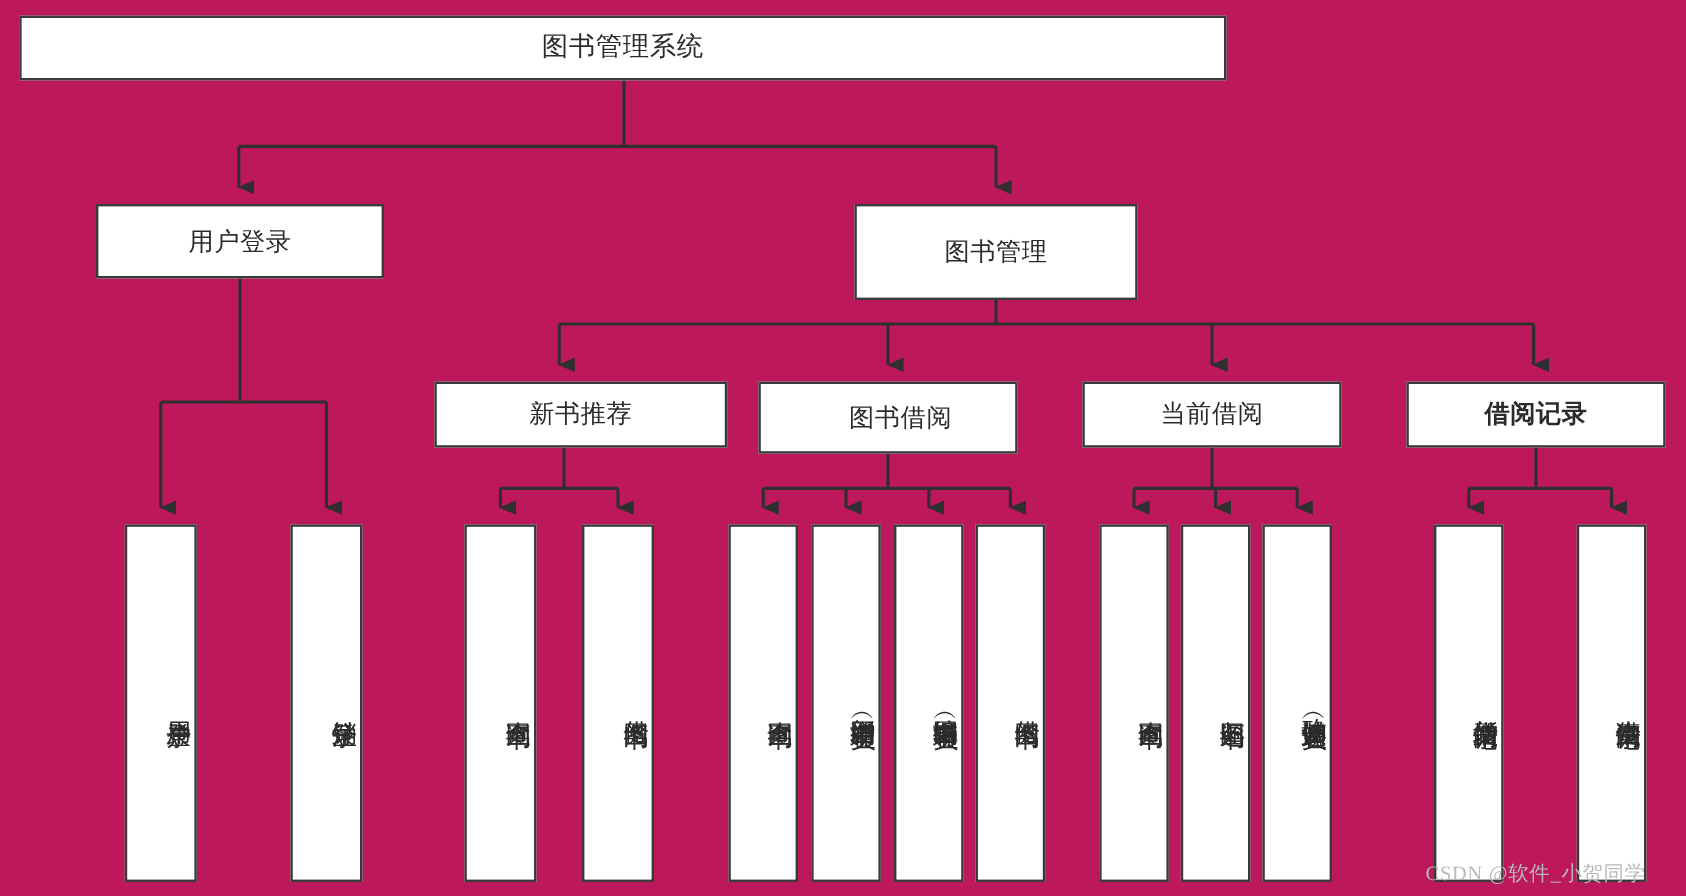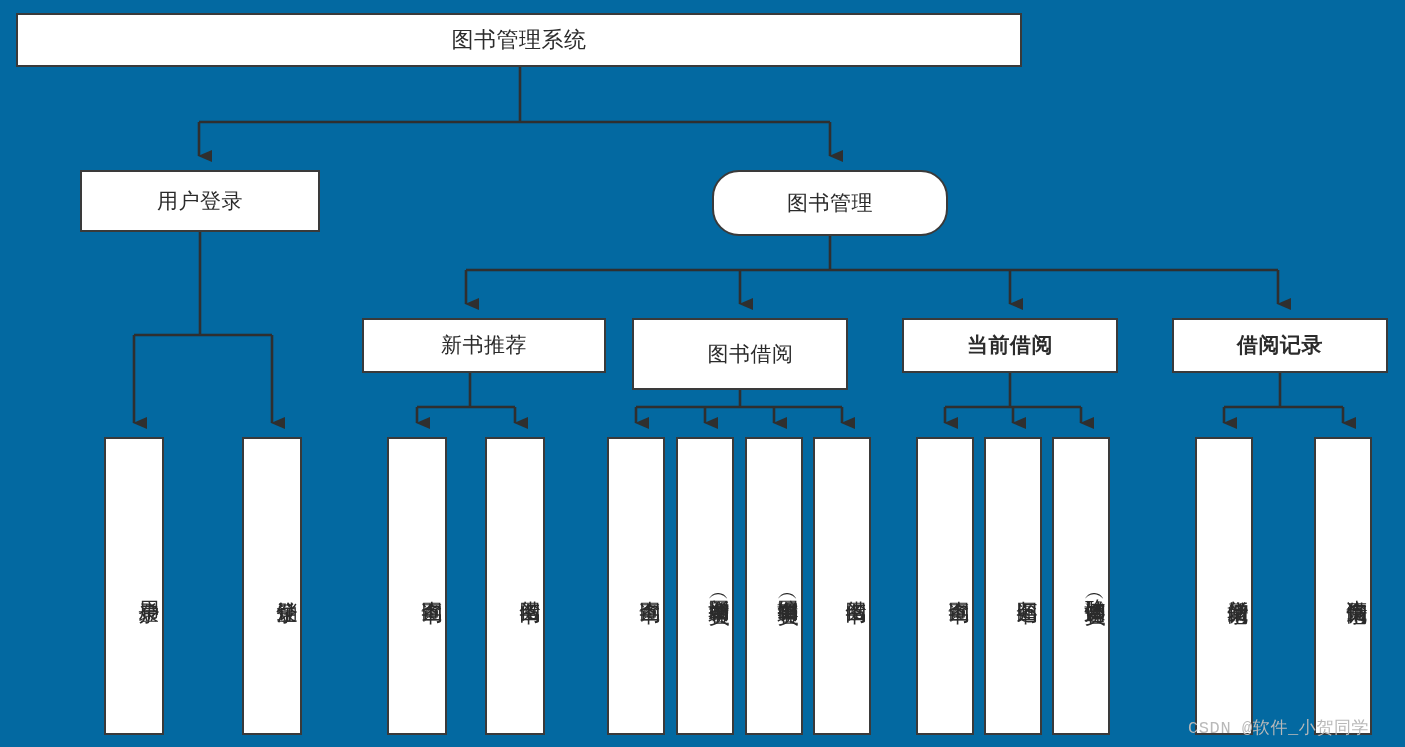--- a/index.html
+++ b/index.html
@@ -7,21 +7,21 @@
     padding: 0;
     background: #ffffff;
   }
   body {
     font-family: "DejaVu Sans", "Liberation Sans", sans-serif;
   }
   #canvas {
     position: relative;
     width: 1405px;
     height: 747px;
-    background: #0369a1;
+    background: #be185d;
     overflow: hidden;
   }
   svg.wires {
     position: absolute;
     left: 0;
     top: 0;
     width: 1405px;
     height: 747px;
     pointer-events: none;
   }
@@ -56,21 +56,21 @@
   .node.leaf .label {
     display: block;
     max-height: 100%;
   }
   .watermark {
     position: absolute;
     font-size: 17px;
     color: #b9b9b9;
     letter-spacing: 0.6px;
     white-space: nowrap;
-    font-family: Liberation Mono, monospace;
+    font-family: Liberation Serif, serif;
   }
 </style>
 </head>
 <body>
 
 <div id="canvas">
 
   <svg class="wires" viewBox="0 0 1405 747" xmlns="http://www.w3.org/2000/svg">
     <defs>
       <marker id="arrow" viewBox="0 0 12 14" refX="6" refY="13" markerWidth="12" markerHeight="14" orient="auto-start-reverse" markerUnits="userSpaceOnUse">
@@ -121,31 +121,31 @@
     </g>
   </svg>
 
   <div class="node root" style="left: 16px; top: 13px; width: 1006px; height: 54px; border-color: rgb(58, 58, 58); background: rgb(255, 255, 255); color: rgb(43, 43, 43);">
     <span class="label">图书管理系统</span>
   </div>
 
   <div class="node" style="left: 80px; top: 170px; width: 240px; height: 62px; border-color: rgb(58, 58, 58); background: rgb(255, 255, 255); color: rgb(43, 43, 43);">
     <span class="label">用户登录</span>
   </div>
-  <div class="node" style="left: 712px; top: 170px; width: 236px; height: 66px; border-color: rgb(58, 58, 58); background: rgb(255, 255, 255); color: rgb(43, 43, 43); border-radius: 27px;">
+  <div class="node" style="left: 712px; top: 170px; width: 236px; height: 80px; border-color: rgb(58, 58, 58); background: rgb(255, 255, 255); color: rgb(43, 43, 43);">
     <span class="label">图书管理</span>
   </div>
 
   <div class="node" style="left: 362px; top: 318px; width: 244px; height: 55px; border-color: rgb(58, 58, 58); background: rgb(255, 255, 255); color: rgb(43, 43, 43);">
     <span class="label">新书推荐</span>
   </div>
-  <div class="node" style="left: 632px; top: 318px; width: 216px; height: 72px; border-color: rgb(58, 58, 58); background: rgb(255, 255, 255); color: rgb(43, 43, 43); padding-left: 21px;">
+  <div class="node" style="left: 632px; top: 318px; width: 216px; height: 60px; border-color: rgb(58, 58, 58); background: rgb(255, 255, 255); color: rgb(43, 43, 43); padding-left: 21px;">
     <span class="label">图书借阅</span>
   </div>
-  <div class="node" style="left: 902px; top: 318px; width: 216px; height: 55px; border-color: rgb(58, 58, 58); background: rgb(255, 255, 255); color: rgb(43, 43, 43); font-weight: bold;">
+  <div class="node" style="left: 902px; top: 318px; width: 216px; height: 55px; border-color: rgb(58, 58, 58); background: rgb(255, 255, 255); color: rgb(43, 43, 43);">
     <span class="label">当前借阅</span>
   </div>
   <div class="node" style="left: 1172px; top: 318px; width: 216px; height: 55px; border-color: rgb(58, 58, 58); background: rgb(255, 255, 255); color: rgb(43, 43, 43); font-weight: bold;">
     <span class="label">借阅记录</span>
   </div>
 
   <div class="node leaf" style="left: 104px; top: 437px; width: 60px; height: 298px; border-color: rgb(58, 58, 58); background: rgb(255, 255, 255); color: rgb(43, 43, 43);">
     <span class="label">用户登录</span>
   </div>
   <div class="node leaf" style="left: 242px; top: 437px; width: 60px; height: 298px; border-color: rgb(58, 58, 58); background: rgb(255, 255, 255); color: rgb(43, 43, 43);">

